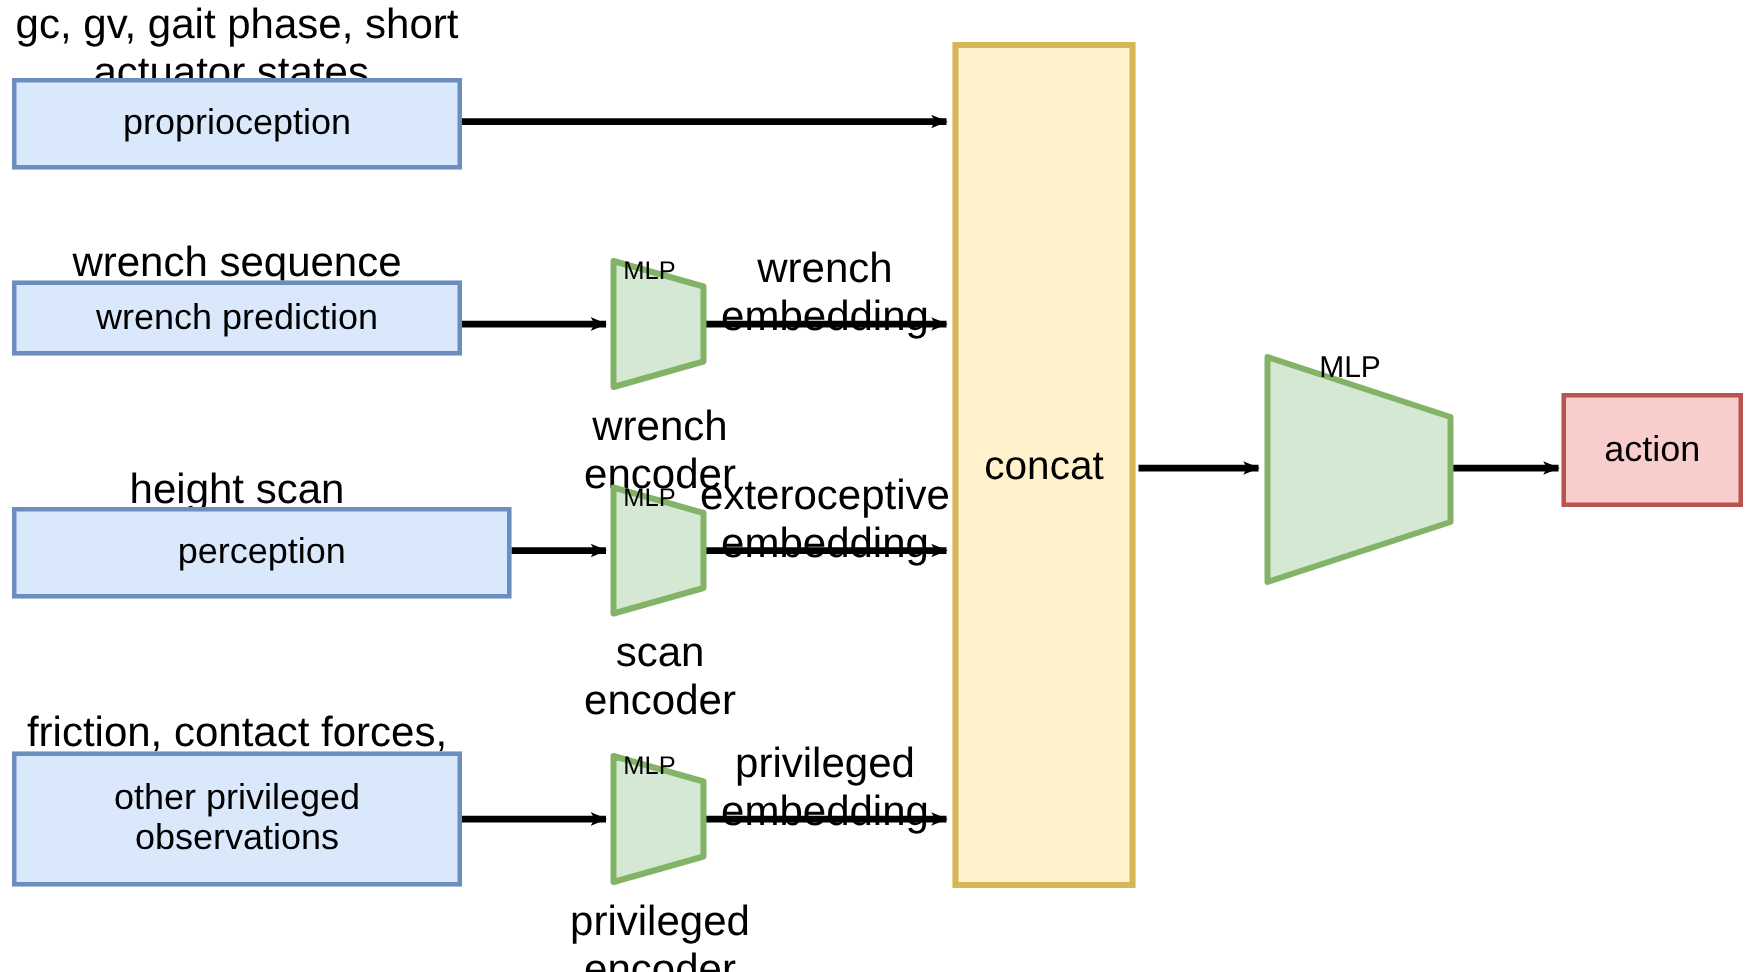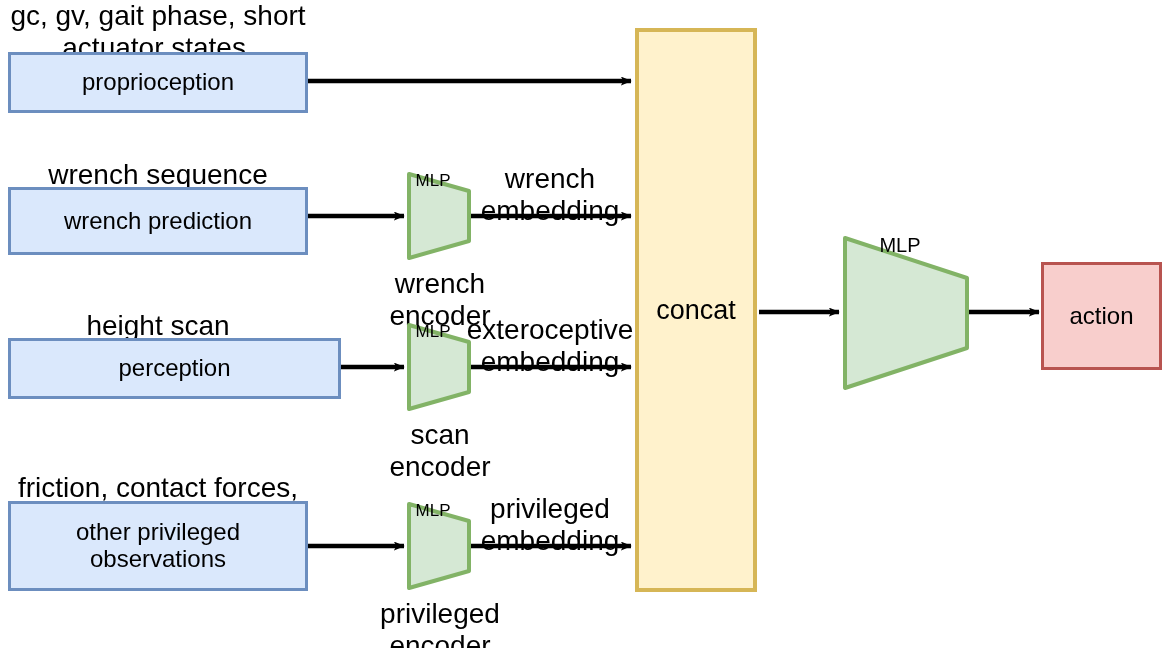--- a/index.html
+++ b/index.html
@@ -122,21 +122,21 @@
 
   <div class="caption t21" style="left:8px; top:310px; width:300px;">height scan</div>
 
   <div class="caption t21" style="left:8px; top:472px; width:300px;">friction, contact forces,
 privileged height scan</div>
 
   <div class="node box-blue t28" style="left:8px; top:52px; width:300px; height:61px;">
     <span>proprioception</span>
   </div>
 
-  <div class="node box-blue t28" style="left:8px; top:187px; width:300px; height:68px;">
+  <div class="node box-blue t28" style="left:8px; top:187px; width:300px; height:50px;">
     <span>wrench prediction</span>
   </div>
 
   <div class="node box-blue t28" style="left:8px; top:338px; width:333px; height:61px;">
     <span>perception</span>
   </div>
 
   <div class="node box-blue t28" style="left:8px; top:501px; width:300px; height:90px; white-space:pre-line;">
     <span>other privileged
 observations</span>
@@ -190,17 +190,17 @@
 
   <div class="trap-wrap" style="left:841px; top:234px; width:130px; height:158px;">
     <svg viewBox="0 0 130 158" width="130" height="158">
       <polygon points="4,4 126,44 126,114 4,154" fill="#d5e8d4" stroke="#82b366" stroke-width="4" stroke-linejoin="round"></polygon>
     </svg>
     <div class="trap-label t20">
       <span>MLP</span>
     </div>
   </div>
 
-  <div class="node box-red t28" style="left:1041px; top:262px; width:121px; height:108px;">
+  <div class="node box-red t28" style="left:1041px; top:262px; width:121px; height:76px;">
     <span>action</span>
   </div>
 
 </div>
 
 </body></html>

